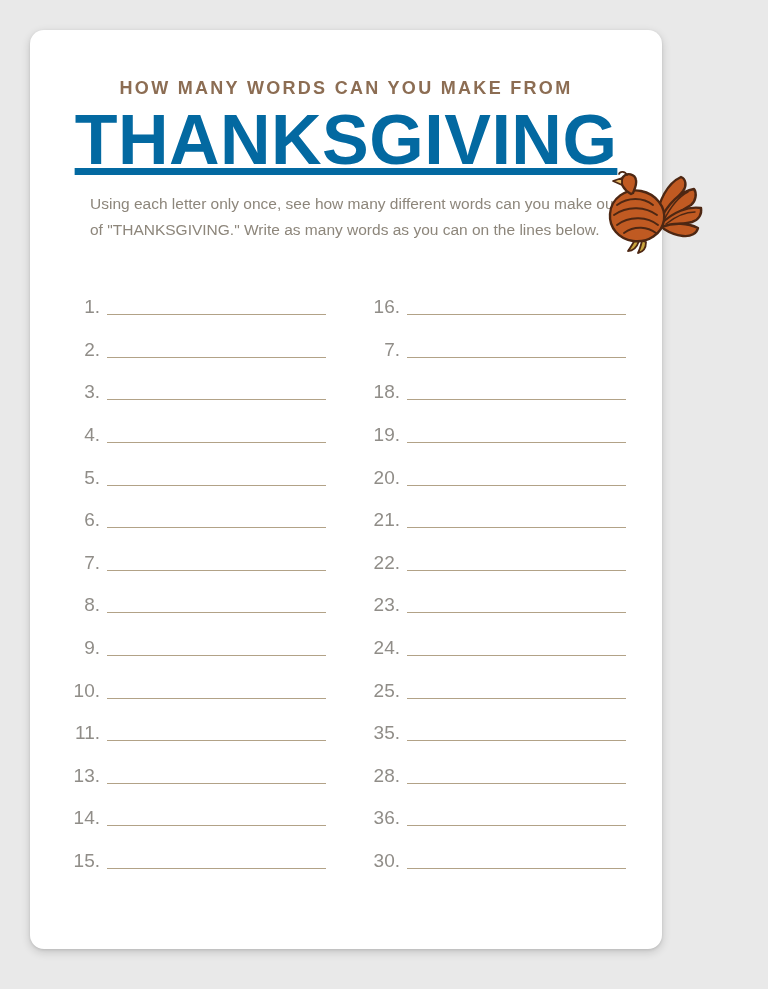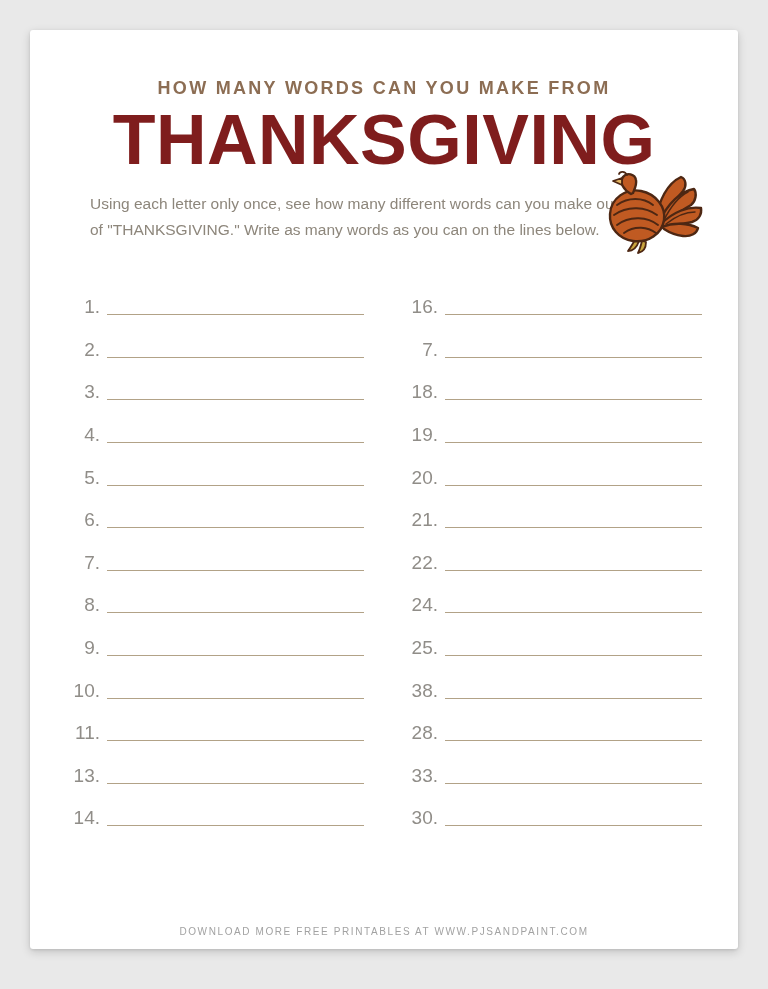--- a/index.html
+++ b/index.html
@@ -12,40 +12,41 @@
     position: relative;
     width: 768px;
     height: 989px;
     background: #e9e9e9;
     overflow: hidden;
   }
   .paper {
     position: absolute;
     left: 30px;
     top: 30px;
-    width: 708px;
+    width: 632px;
     height: 919px;
     background: #ffffff;
-    border-radius: 3px;
+    border-radius: 14px;
     box-shadow: 0 3px 10px rgba(0,0,0,0.16), 0 1px 3px rgba(0,0,0,0.10);
   }
   .header { padding-top: 48px; text-align: center; }
   .subtitle {
     font-size: 18px;
     font-weight: bold;
     letter-spacing: 2.3px;
     color: #8c6d53;
   }
   .title {
     margin-top: 4px;
     font-size: 70px;
     font-weight: bold;
     letter-spacing: 0.5px;
     line-height: 1.08;
-    color: #7f1d1d;
+    color: #0369a1;
+    text-decoration: underline;
   }
   .instructions {
     margin-top: 12px;
     margin-left: 60px;
     width: 540px;
     text-align: left;
     font-size: 15.5px;
     line-height: 26px;
     color: #8d867b;
   }
@@ -188,20 +189,24 @@
             <span class="blank-line"></span>
           </div>
           <div class="row">
             <span class="num">13.</span>
             <span class="blank-line"></span>
           </div>
           <div class="row">
             <span class="num">14.</span>
             <span class="blank-line"></span>
           </div>
+          <div class="row">
+            <span class="num">15.</span>
+            <span class="blank-line"></span>
+          </div>
         </div>
       <div class="column">
           <div class="row">
             <span class="num">16.</span>
             <span class="blank-line"></span>
           </div>
           <div class="row">
             <span class="num">7.</span>
             <span class="blank-line"></span>
           </div>
@@ -219,41 +224,44 @@
           </div>
           <div class="row">
             <span class="num">21.</span>
             <span class="blank-line"></span>
           </div>
           <div class="row">
             <span class="num">22.</span>
             <span class="blank-line"></span>
           </div>
           <div class="row">
+            <span class="num">23.</span>
+            <span class="blank-line"></span>
+          </div>
+          <div class="row">
             <span class="num">24.</span>
             <span class="blank-line"></span>
           </div>
           <div class="row">
             <span class="num">25.</span>
             <span class="blank-line"></span>
           </div>
           <div class="row">
-            <span class="num">38.</span>
+            <span class="num">35.</span>
             <span class="blank-line"></span>
           </div>
           <div class="row">
             <span class="num">28.</span>
             <span class="blank-line"></span>
           </div>
           <div class="row">
-            <span class="num">33.</span>
+            <span class="num">36.</span>
             <span class="blank-line"></span>
           </div>
           <div class="row">
             <span class="num">30.</span>
             <span class="blank-line"></span>
           </div>
         </div>
     </div>
 
-    <div class="footer">DOWNLOAD MORE FREE PRINTABLES AT WWW.PJSANDPAINT.COM</div>
   </div>
 </div>
 
 </body></html>

